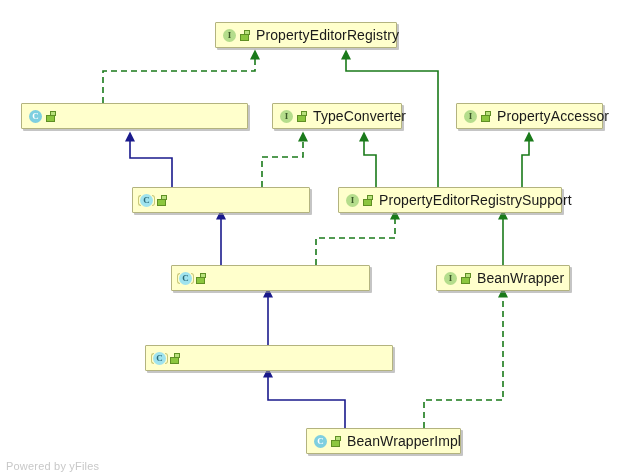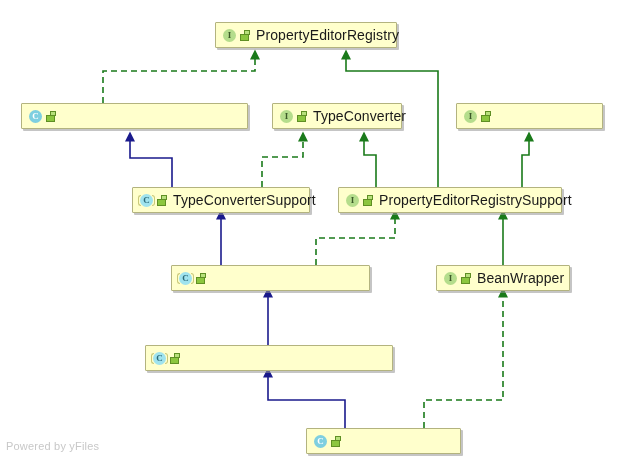--- a/index.html
+++ b/index.html
@@ -123,21 +123,21 @@
     top: 0;
     width: 6px;
     height: 5px;
     background: #b7e07a;
     border: 1px solid #5f8f24;
     box-sizing: border-box;
   }
   #watermark {
     position: absolute;
     left: 6px;
-    bottom: 24px;
+    bottom: 4px;
     font-size: 11px;
     color: #c8c8c8;
     letter-spacing: 0.2px;
     user-select: none;
   }
 </style>
 </head>
 <body>
 
 <div id="canvas">
@@ -210,33 +210,33 @@
   </div>
 
   <div class="node" style="left:456px; top:103px; width:147px;">
     <span class="type-icon icon-interface">
       <span class="disc">I</span>
     </span>
     <span class="pkg-icon">
       <span class="tab"></span>
         <span class="body"></span>
     </span>
+    <span class="node-label">PropertyAccessor</span>
   </div>
 
   <div class="node" style="left:132px; top:187px; width:178px;">
     <span class="type-icon icon-abstract">
       <span class="bracket left"></span>
       <span class="disc">C</span>
       <span class="bracket right"></span>
     </span>
     <span class="pkg-icon">
       <span class="tab"></span>
         <span class="body"></span>
     </span>
-    <span class="node-label">TypeConverterSupport</span>
   </div>
 
   <div class="node" style="left:338px; top:187px; width:224px;">
     <span class="type-icon icon-interface">
       <span class="disc">I</span>
     </span>
     <span class="pkg-icon">
       <span class="tab"></span>
         <span class="body"></span>
     </span>
@@ -279,17 +279,18 @@
   </div>
 
   <div class="node" style="left:306px; top:428px; width:155px;">
     <span class="type-icon icon-class">
       <span class="disc">C</span>
     </span>
     <span class="pkg-icon">
       <span class="tab"></span>
         <span class="body"></span>
     </span>
+    <span class="node-label">BeanWrapperImpl</span>
   </div>
 
   <div id="watermark">Powered by yFiles</div>
 
 </div>
 
 </body></html>

